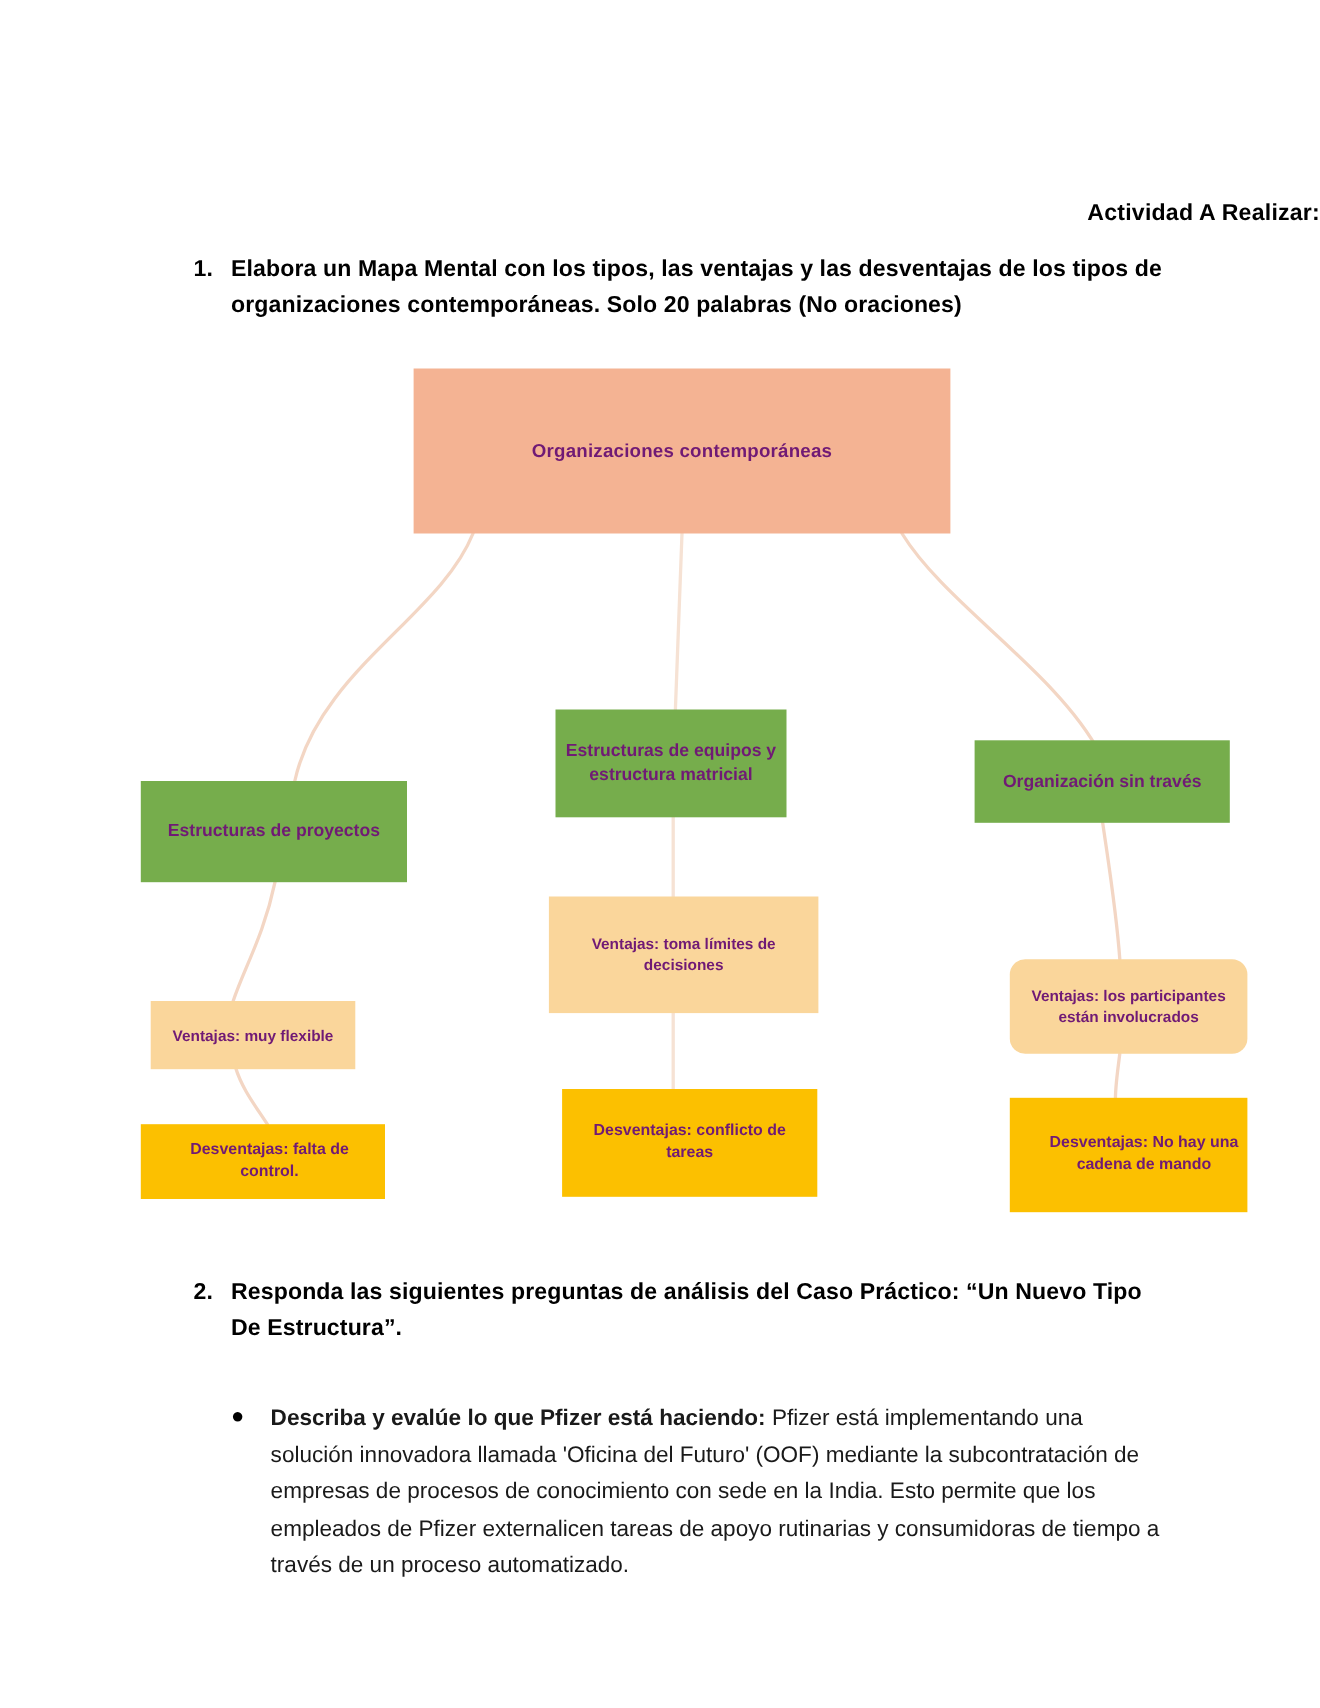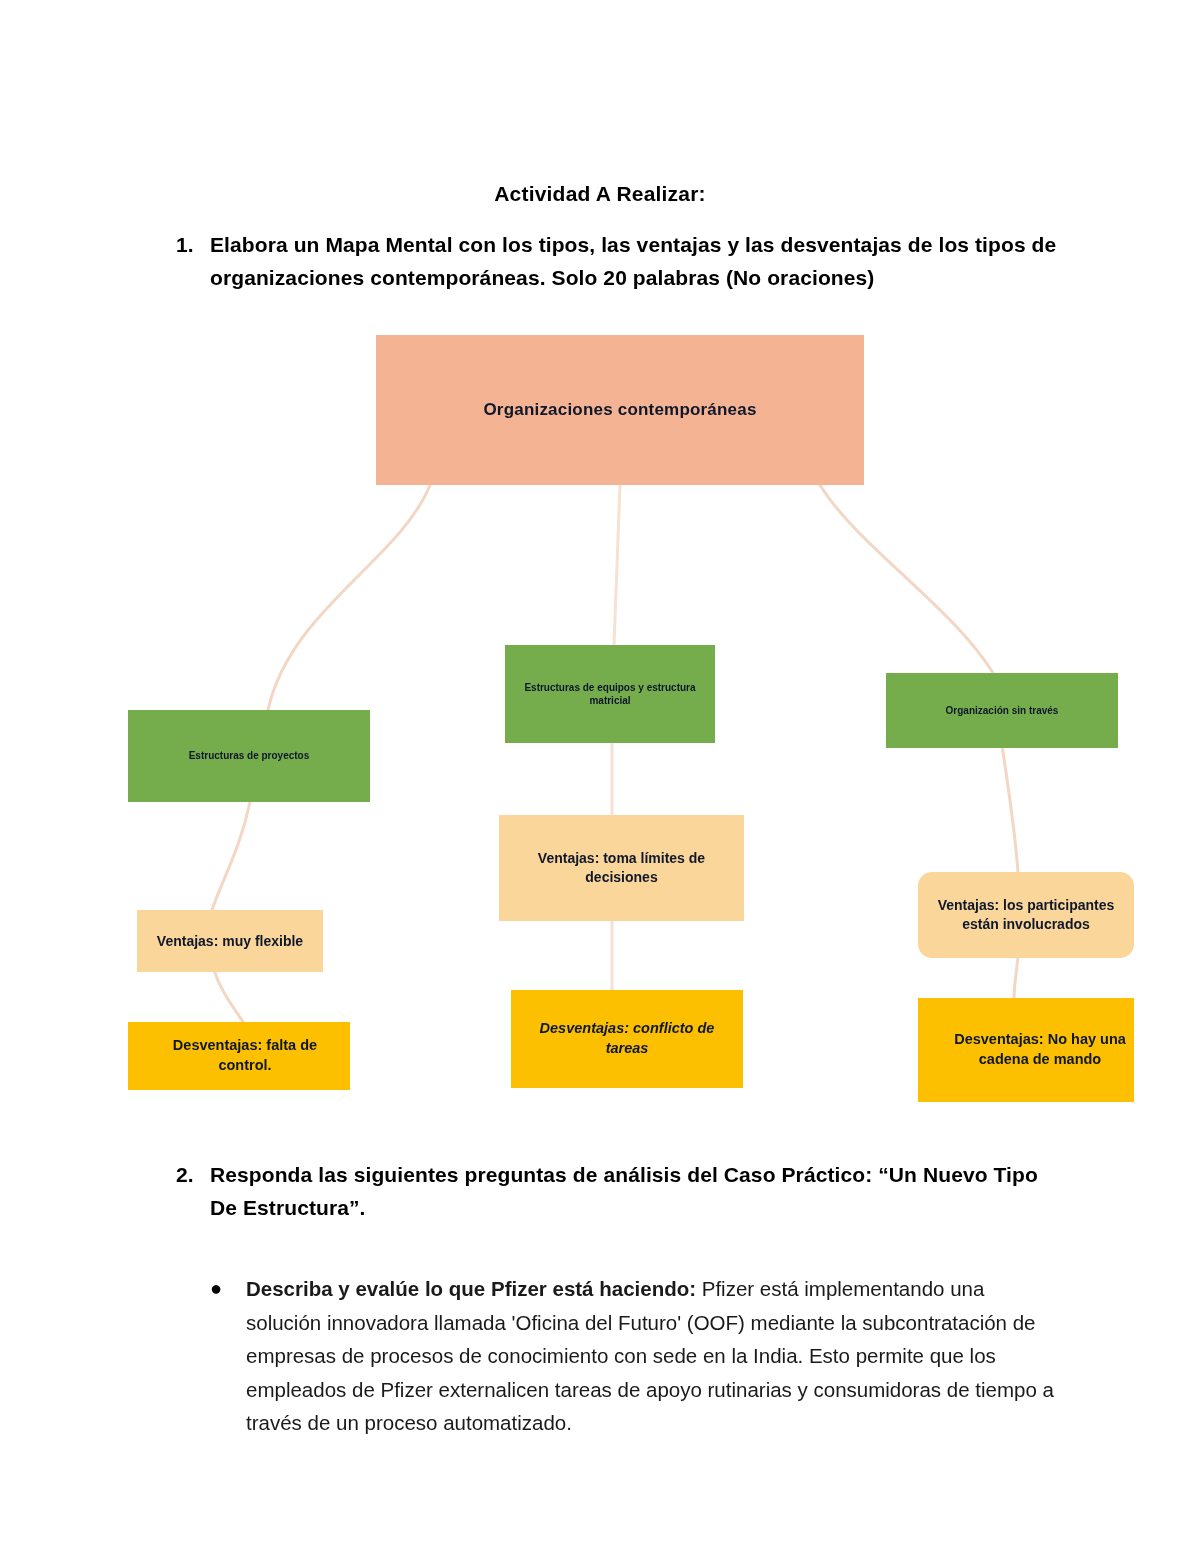--- a/index.html
+++ b/index.html
@@ -16,21 +16,21 @@
     color: #000000;
     overflow: hidden;
   }
 
   
   .doc-title {
     position: absolute;
     left: 0;
     top: 182px;
     width: 1200px;
-    text-align: center;
+    text-align: right;
     font-size: 21px;
     font-weight: bold;
     letter-spacing: .2px;
   }
 
   
   .item1 {
     position: absolute;
     left: 176px;
     top: 228px;
@@ -99,32 +99,32 @@
     height: 800px;
   }
   .node {
     position: absolute;
     box-sizing: border-box;
     display: flex;
     align-items: center;
     justify-content: center;
     text-align: center;
     font-weight: bold;
-    color: #0f172a;
+    color: #701a75;
     padding: 4px 8px;
     line-height: 1.35;
   }
   .node-root {
     background: #f4b393;
     font-size: 17px;
     letter-spacing: .2px;
   }
   .node-green {
     background: #76ad4c;
-    font-size: 10px;
+    font-size: 16px;
     text-align: center;
   }
   .node-light {
     background: #fad69b;
     font-size: 14px;
   }
   .node-dark {
     background: #fcc000;
     font-size: 14.5px;
   }
@@ -169,21 +169,21 @@
     </svg>
 
     <div class="node node-root" style="left:376px; top:25px; width:488px; height:150px;">Organizaciones contemporáneas</div>
 
     <div class="node node-green" style="left:128px; top:400px; width:242px; height:92px;">Estructuras de proyectos</div>
     <div class="node node-light" style="left:137px; top:600px; width:186px; height:62px;text-align:center;">Ventajas: muy flexible</div>
     <div class="node node-dark" style="left:128px; top:712px; width:222px; height:68px;padding-left:20px;">Desventajas: falta de control.</div>
 
     <div class="node node-green" style="left:505px; top:335px; width:210px; height:98px;">Estructuras de equipos y estructura matricial</div>
     <div class="node node-light" style="left:499px; top:505px; width:245px; height:106px;">Ventajas: toma límites de decisiones</div>
-    <div class="node node-dark" style="left:511px; top:680px; width:232px; height:98px;font-style:italic;">Desventajas: conflicto de tareas</div>
+    <div class="node node-dark" style="left:511px; top:680px; width:232px; height:98px;">Desventajas: conflicto de tareas</div>
 
     <div class="node node-green" style="left:886px; top:363px; width:232px; height:75px;">Organización sin través</div>
     <div class="node node-light" style="left:918px; top:562px; width:216px; height:86px;border-radius:14px;">Ventajas: los participantes están involucrados</div>
     <div class="node node-dark" style="left:918px; top:688px; width:216px; height:104px;padding-left:36px;">Desventajas: No hay una cadena de mando</div>
   </div>
 
   <div class="item2">
     <div class="li-row">
       <span class="li-num">2.</span>
       <span class="li-body">Responda las siguientes preguntas de análisis del Caso Práctico: “Un Nuevo Tipo De Estructura”.</span>

